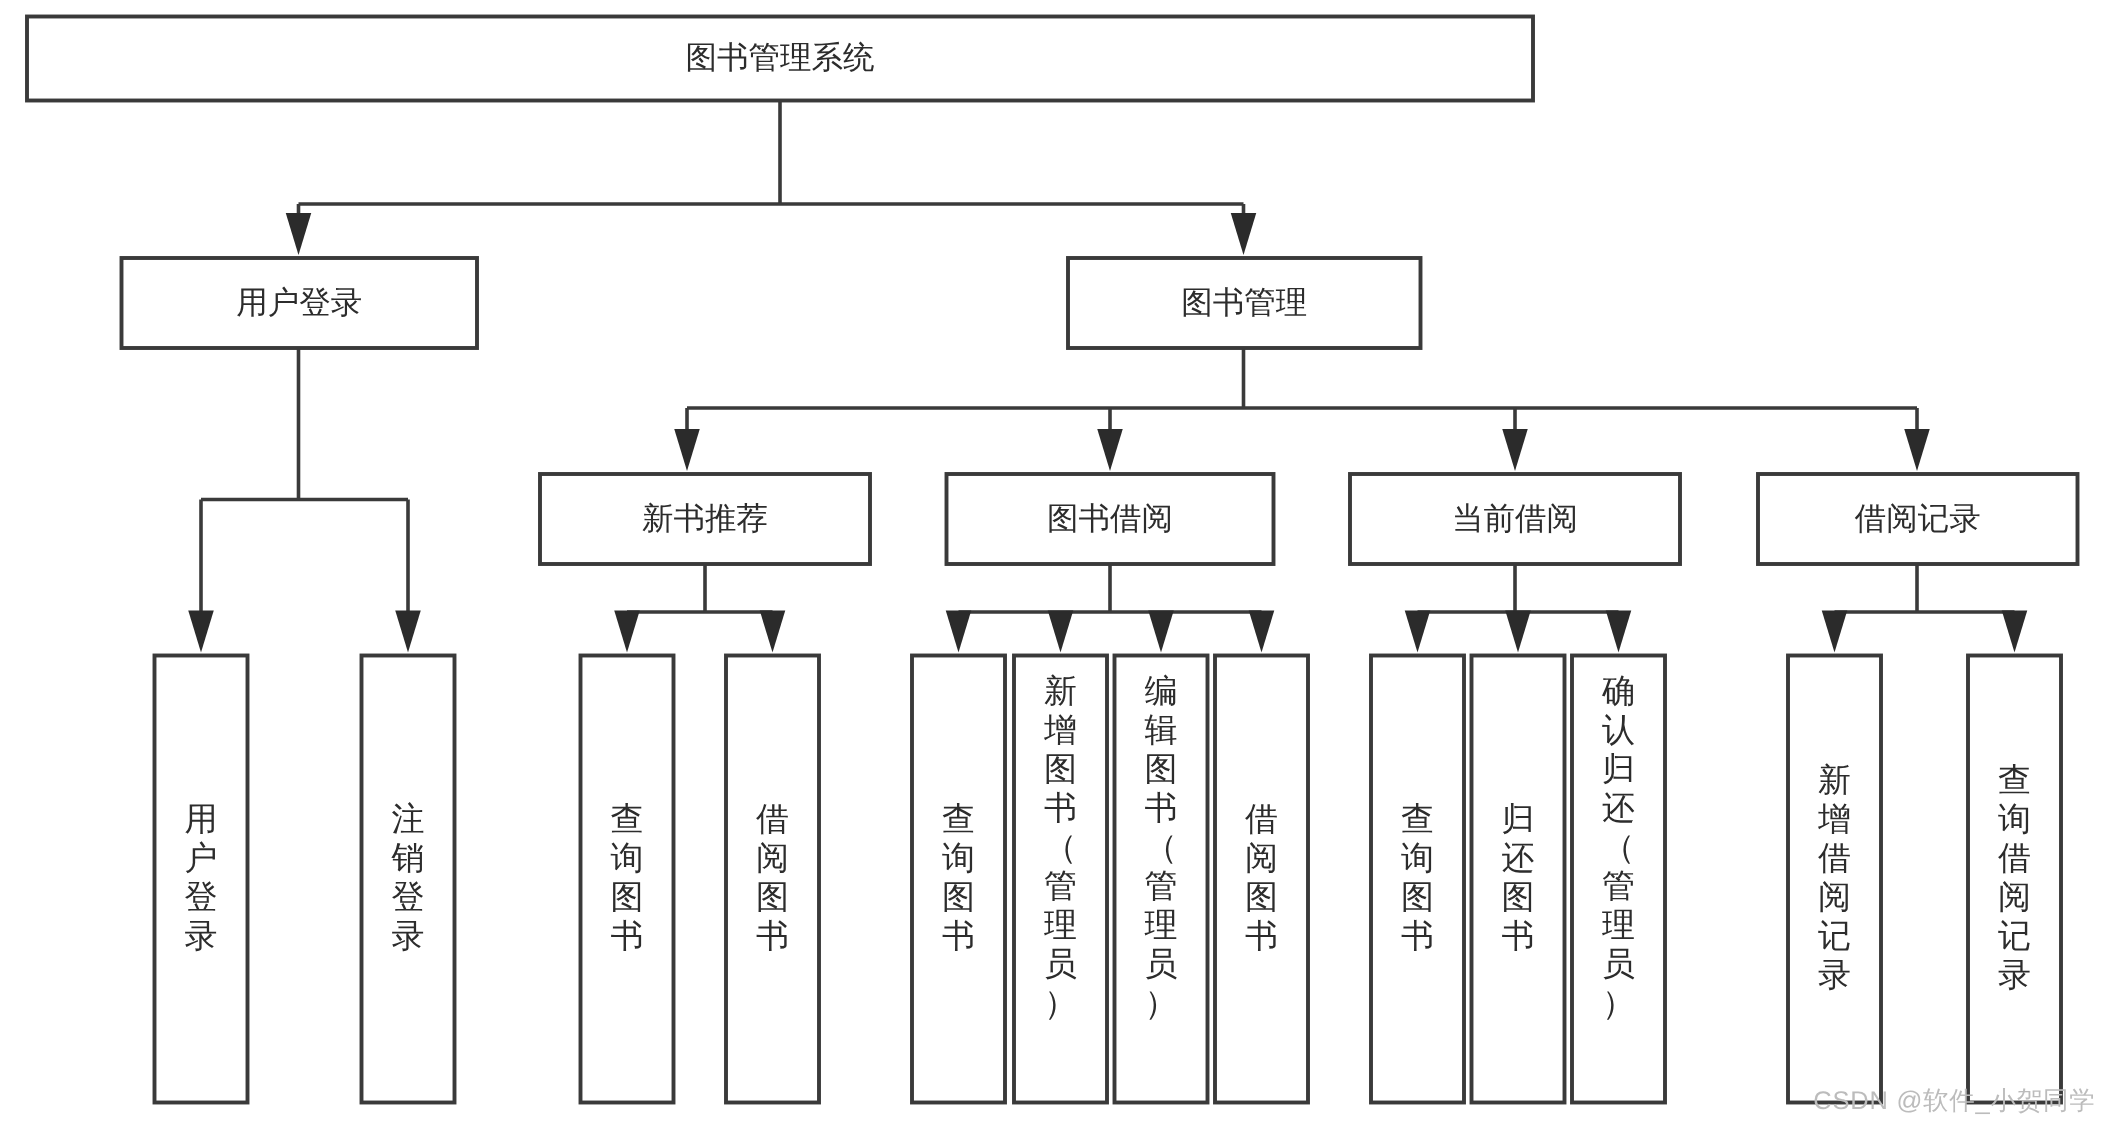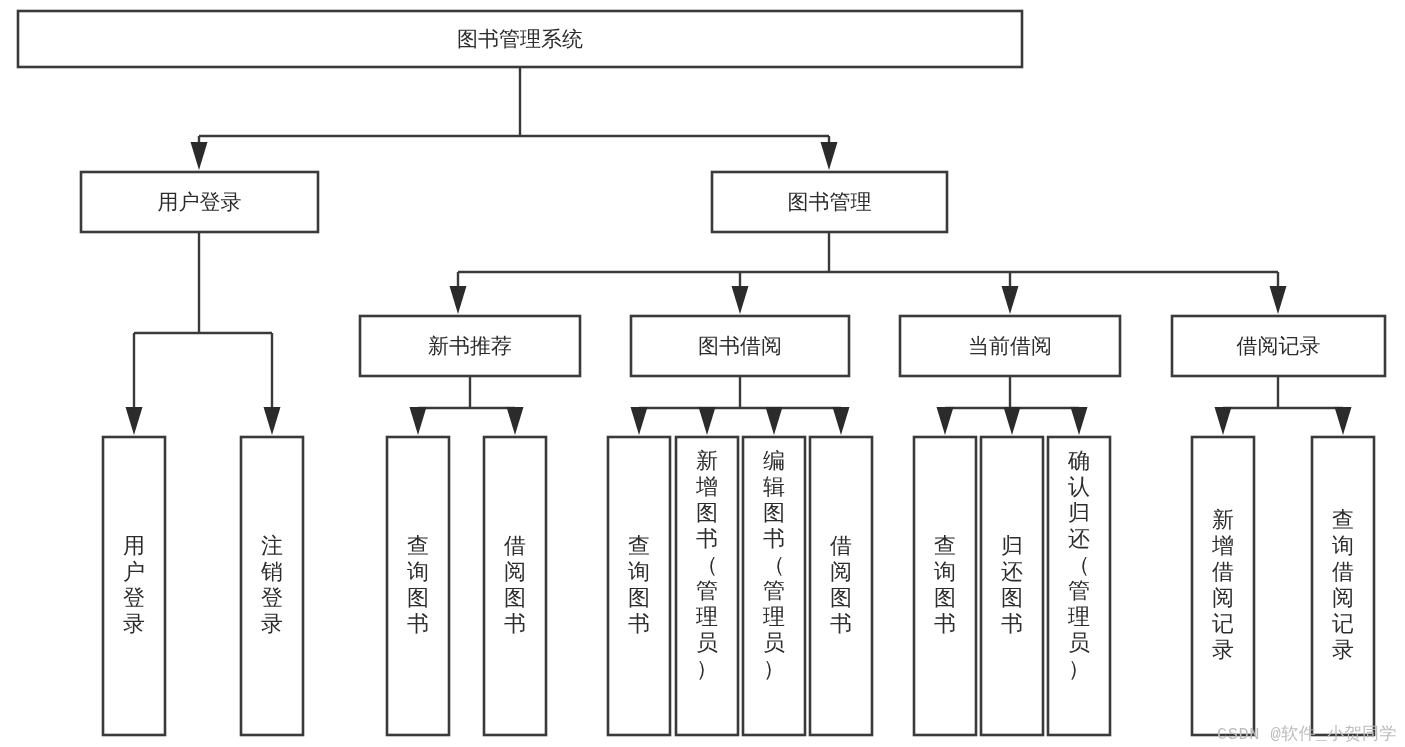--- a/index.html
+++ b/index.html
@@ -22,21 +22,21 @@
   }
   .leaf-label{
     font-family:"Liberation Sans","DejaVu Sans",sans-serif;
     fill:#2c2c2c;
     font-size:22px;
     text-anchor:middle;
   }
   .watermark{
     position:absolute;
     right:8px;bottom:2px;
-    font-family:Liberation Mono, monospace;
+    font-family:Liberation Sans, sans-serif;
     font-size:17px;
     color:#bcbcbc;
     letter-spacing:0.5px;
     white-space:nowrap;
     pointer-events:none;
   }
 </style>
 </head>
 <body>
 

